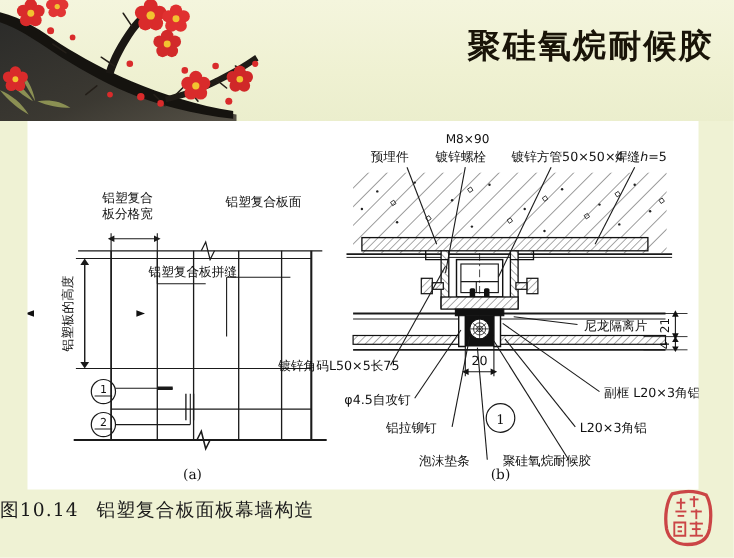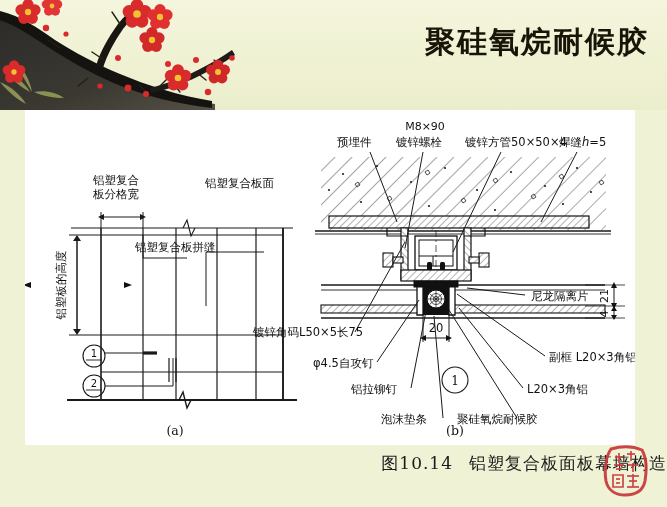--- a/index.html
+++ b/index.html
@@ -24,21 +24,21 @@
   
   #content-panel{
     position:absolute;left:25px;top:110px;width:610px;height:335px;
     background:#ffffff;
   }
   #figure-svg{position:absolute;left:0;top:0;}
 
   
   #caption{
     position:absolute;left:0;top:452px;width:667px;
-    text-align:right;
+    text-align:left;
     font-family:"DejaVu Serif","Liberation Serif",serif;
     font-size:17px;color:#1a1a1a;letter-spacing:1px;
   }
   #seal{position:absolute;right:18px;top:445px;width:46px;height:52px;}
 </style>
 </head>
 <body>
 
 <div id="header">
   <div id="header-bg"></div>

